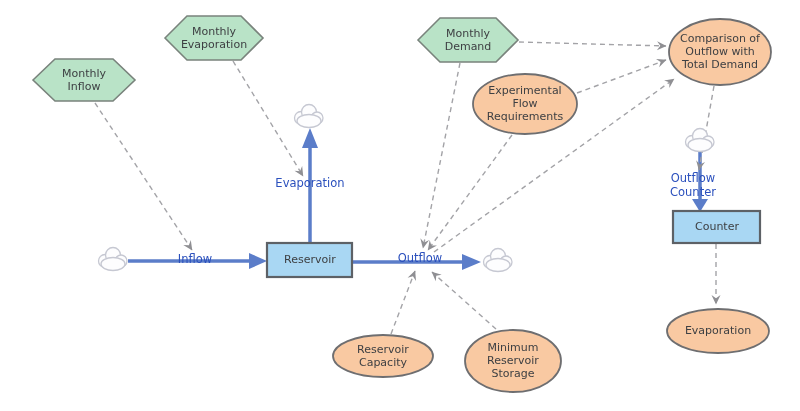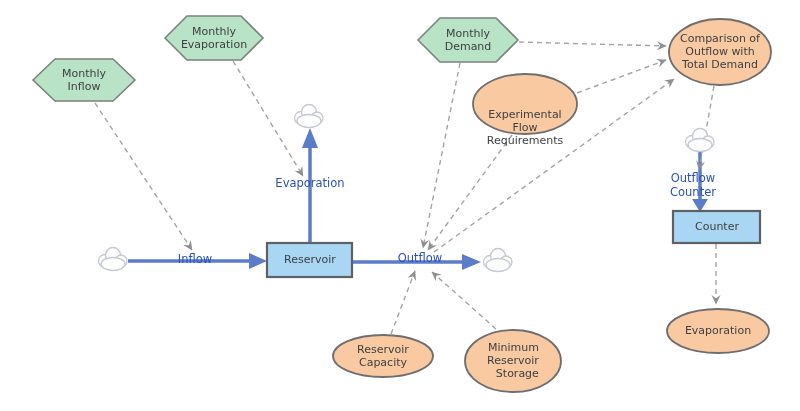--- a/index.html
+++ b/index.html
@@ -100,29 +100,29 @@
     <rect class="stock" x="267" y="243" width="85" height="34"></rect>
     <rect class="stock" x="673" y="211" width="87" height="32"></rect>
   </svg>
 
   <div class="lbl" style="left:84px; top:80px;">Monthly
 Inflow</div>
   <div class="lbl" style="left:214px; top:38px;">Monthly
 Evaporation</div>
   <div class="lbl" style="left:468px; top:40px;">Monthly
 Demand</div>
-  <div class="lbl" style="left:525px; top:104px;margin-top:24px;">Experimental
+  <div class="lbl" style="left:525px; top:104px;">Experimental
 Flow
 Requirements</div>
   <div class="lbl" style="left:720px; top:52px;">Comparison of
 Outflow with
 Total Demand</div>
   <div class="lbl" style="left:383px; top:356px;">Reservoir
 Capacity</div>
-  <div class="lbl" style="left:513px; top:361px;text-align:right;">Minimum
+  <div class="lbl" style="left:513px; top:361px;">Minimum
 Reservoir
 Storage</div>
   <div class="lbl" style="left:718px; top:331px;">Evaporation</div>
   <div class="lbl" style="left:310px; top:260px;">Reservoir</div>
   <div class="lbl" style="left:717px; top:227px;">Counter</div>
 
   <div class="lbl flow-lbl" style="left:195px; top:260px;">Inflow</div>
   <div class="lbl flow-lbl" style="left:420px; top:259px;">Outflow</div>
   <div class="lbl flow-lbl" style="left:310px; top:184px;">Evaporation</div>
   <div class="lbl flow-lbl" style="left:693px; top:186px;">Outflow

